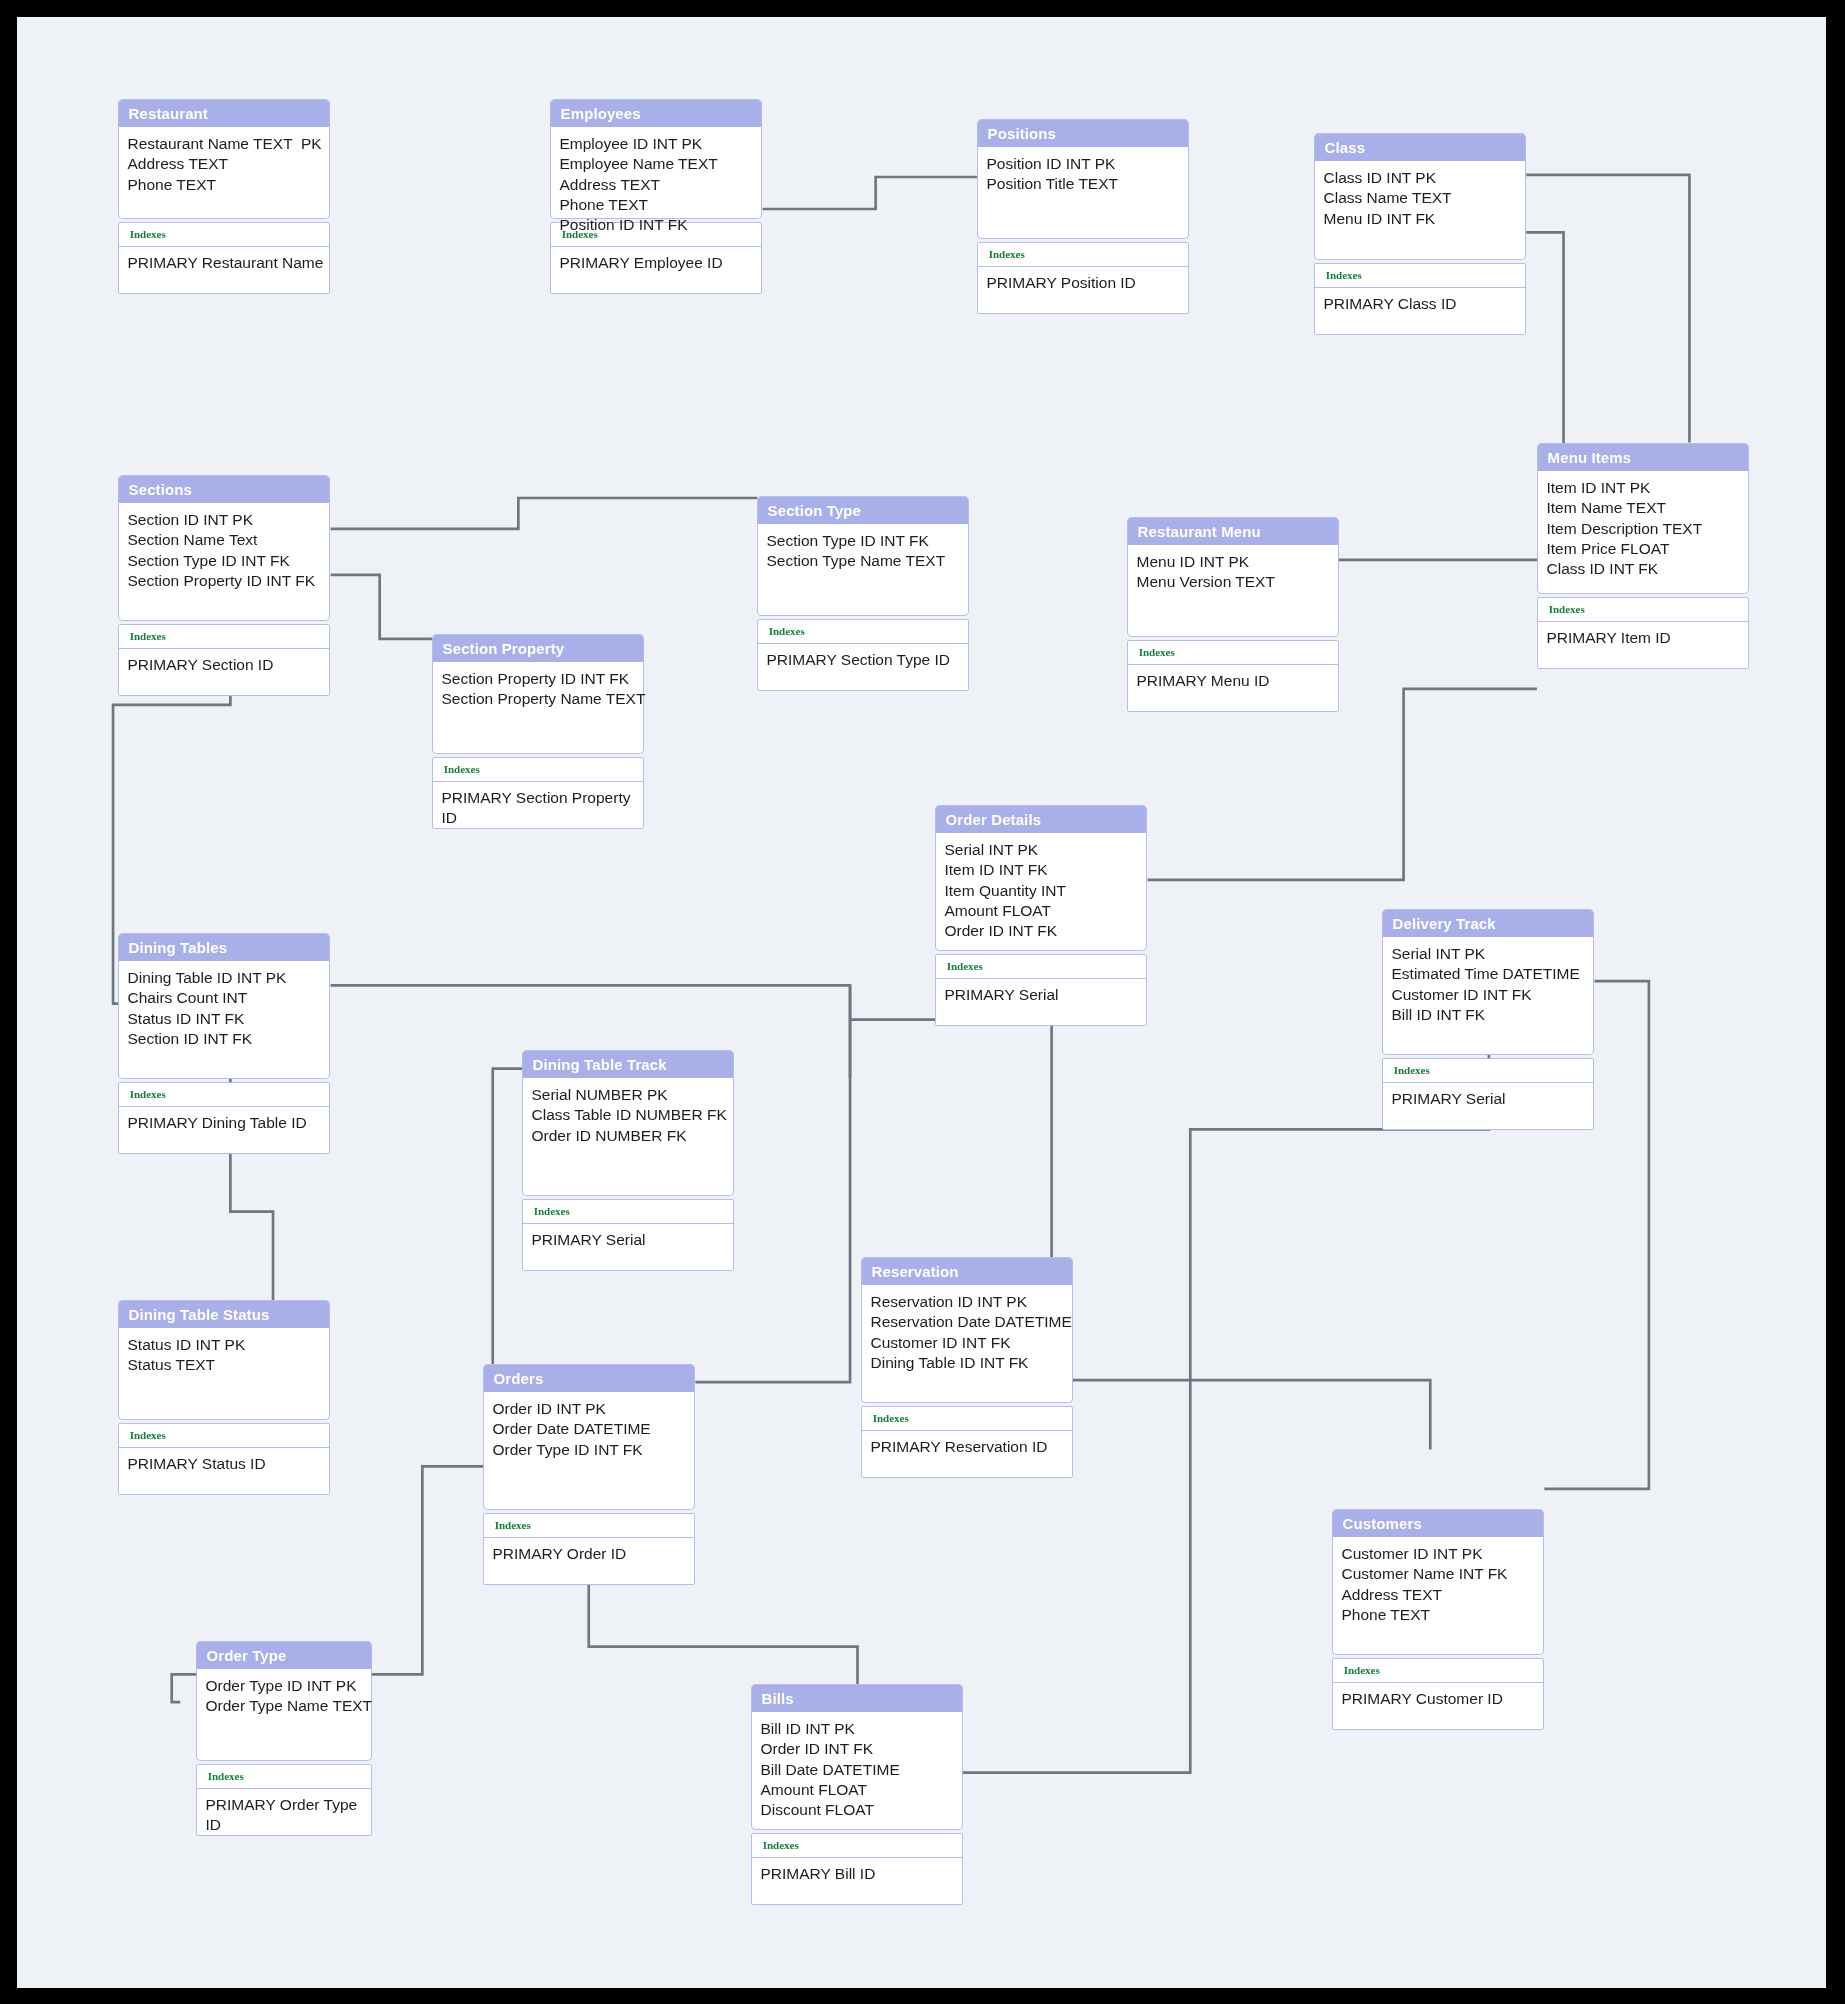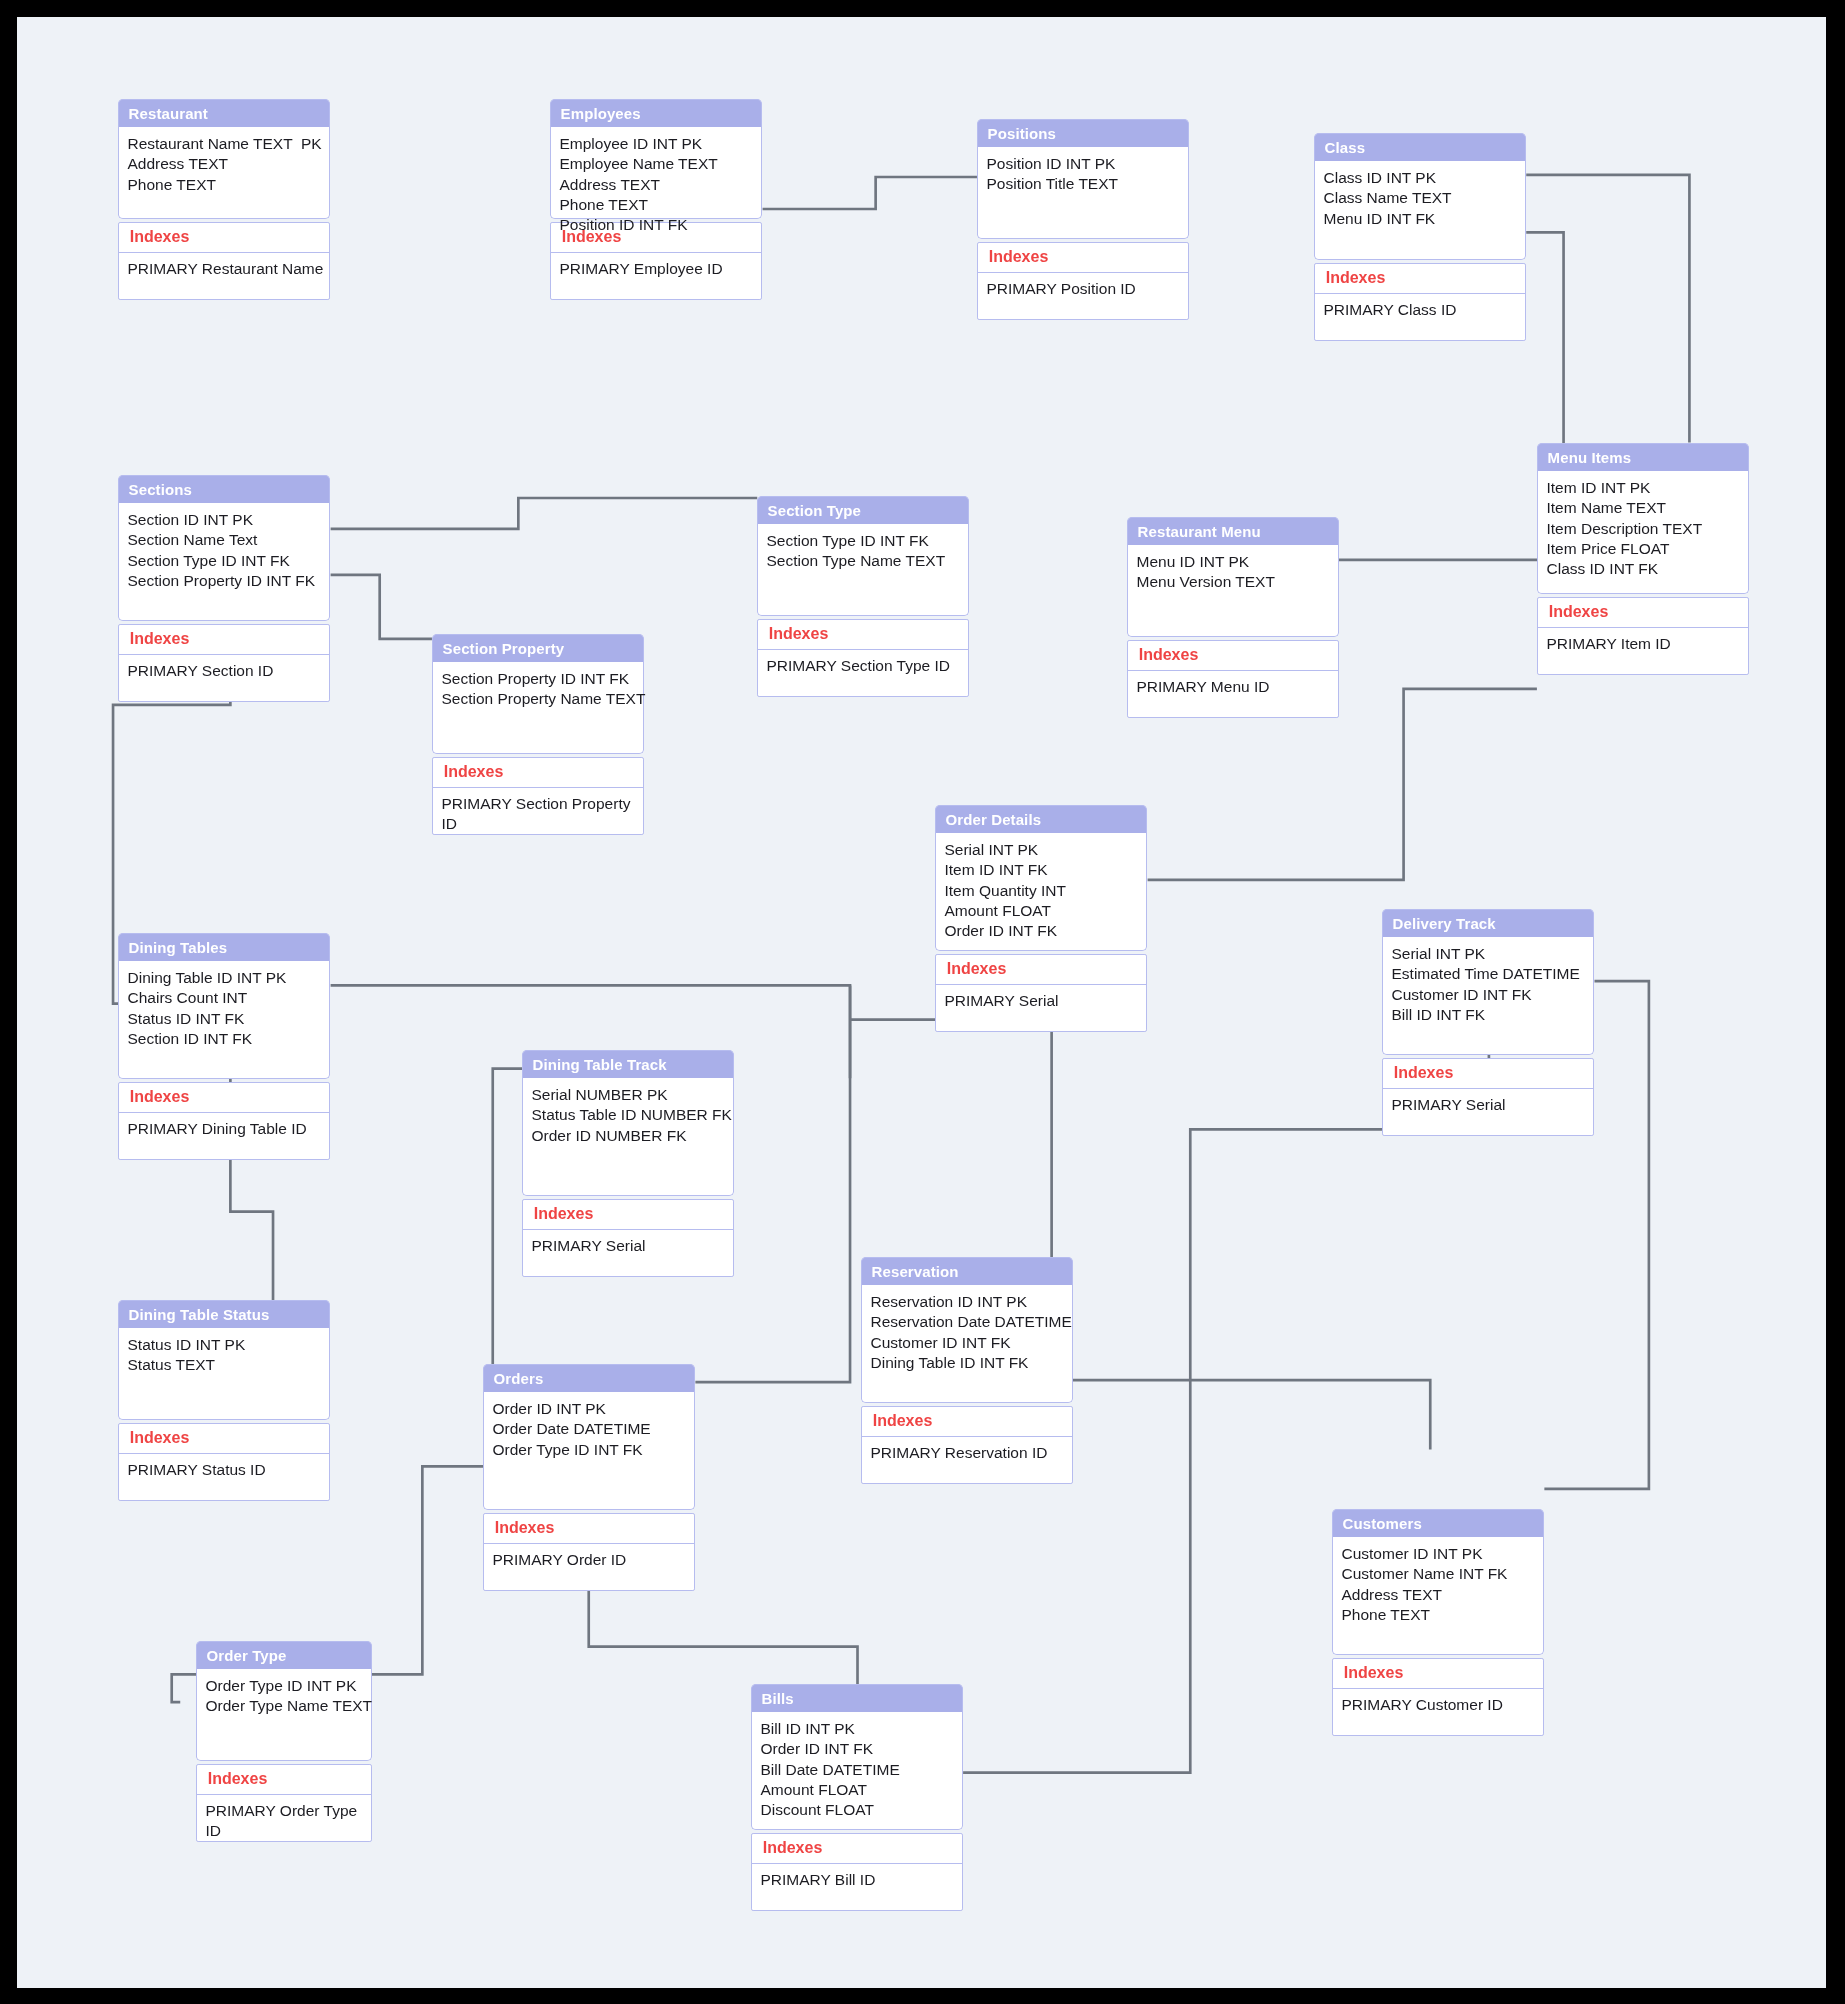--- a/index.html
+++ b/index.html
@@ -18,22 +18,22 @@
     background:#ffffff;border:1.1px solid #b6bcef;border-top:none;
     border-radius:0 0 4.8px 4.8px;box-sizing:border-box;
     padding:7.5px 0 5.3px 8.5px;
   }
   .tbl .body .fld{font-size:15.5px;color:#1c1c22;line-height:1.30;white-space:pre;}
   .tbl .idx{
     margin-top:2.7px;background:#ffffff;border:1.1px solid #b6bcef;
     border-radius:2.1px;box-sizing:border-box;
   }
   .tbl .idx .ihdr{
-    font-size:16px;font-weight:bold;color:#ef4444;padding:5.3px 0 5.3px 10.7px;
-    border-bottom:1.1px solid #b6bcef;line-height:1.15;
+    font-size:11px;font-weight:bold;color:#15803d;padding:5.3px 0 5.3px 10.7px;
+    border-bottom:1.1px solid #b6bcef;line-height:1.15;font-family:Liberation Serif, serif;
   }
   .tbl .idx .irow{font-size:15.5px;color:#1c1c22;padding:6.4px 0 0 8.5px;line-height:1.30;}
 </style>
 </head>
 <body>
 
 <div id="frame">
   <div id="canvas">
     <svg id="wires" viewBox="0 0 3392 3696" xmlns="http://www.w3.org/2000/svg">
         <path d="M 1398,360 L 1610,360 L 1610,300 L 1800,300" fill="none" stroke="#6f7680" stroke-width="5" stroke-linecap="butt" stroke-linejoin="miter"></path>
@@ -225,21 +225,21 @@
             <div class="ihdr">Indexes</div>
             <div style="height: 46px;">
               <div class="irow">PRIMARY Dining Table ID</div>
             </div>
           </div>
         </div>
         <div class="tbl" style="left: 505px; top: 1033px; width: 212px;">
           <div class="hdr">Dining Table Track</div>
           <div class="body" style="height: 118px;">
             <div class="fld">Serial NUMBER PK</div>
-            <div class="fld">Status Table ID NUMBER FK</div>
+            <div class="fld">Class Table ID NUMBER FK</div>
             <div class="fld">Order ID NUMBER FK</div>
           </div>
           <div class="idx">
             <div class="ihdr">Indexes</div>
             <div style="height: 46px;">
               <div class="irow">PRIMARY Serial</div>
             </div>
           </div>
         </div>
         <div class="tbl" style="left: 844px; top: 1240px; width: 212px;">

